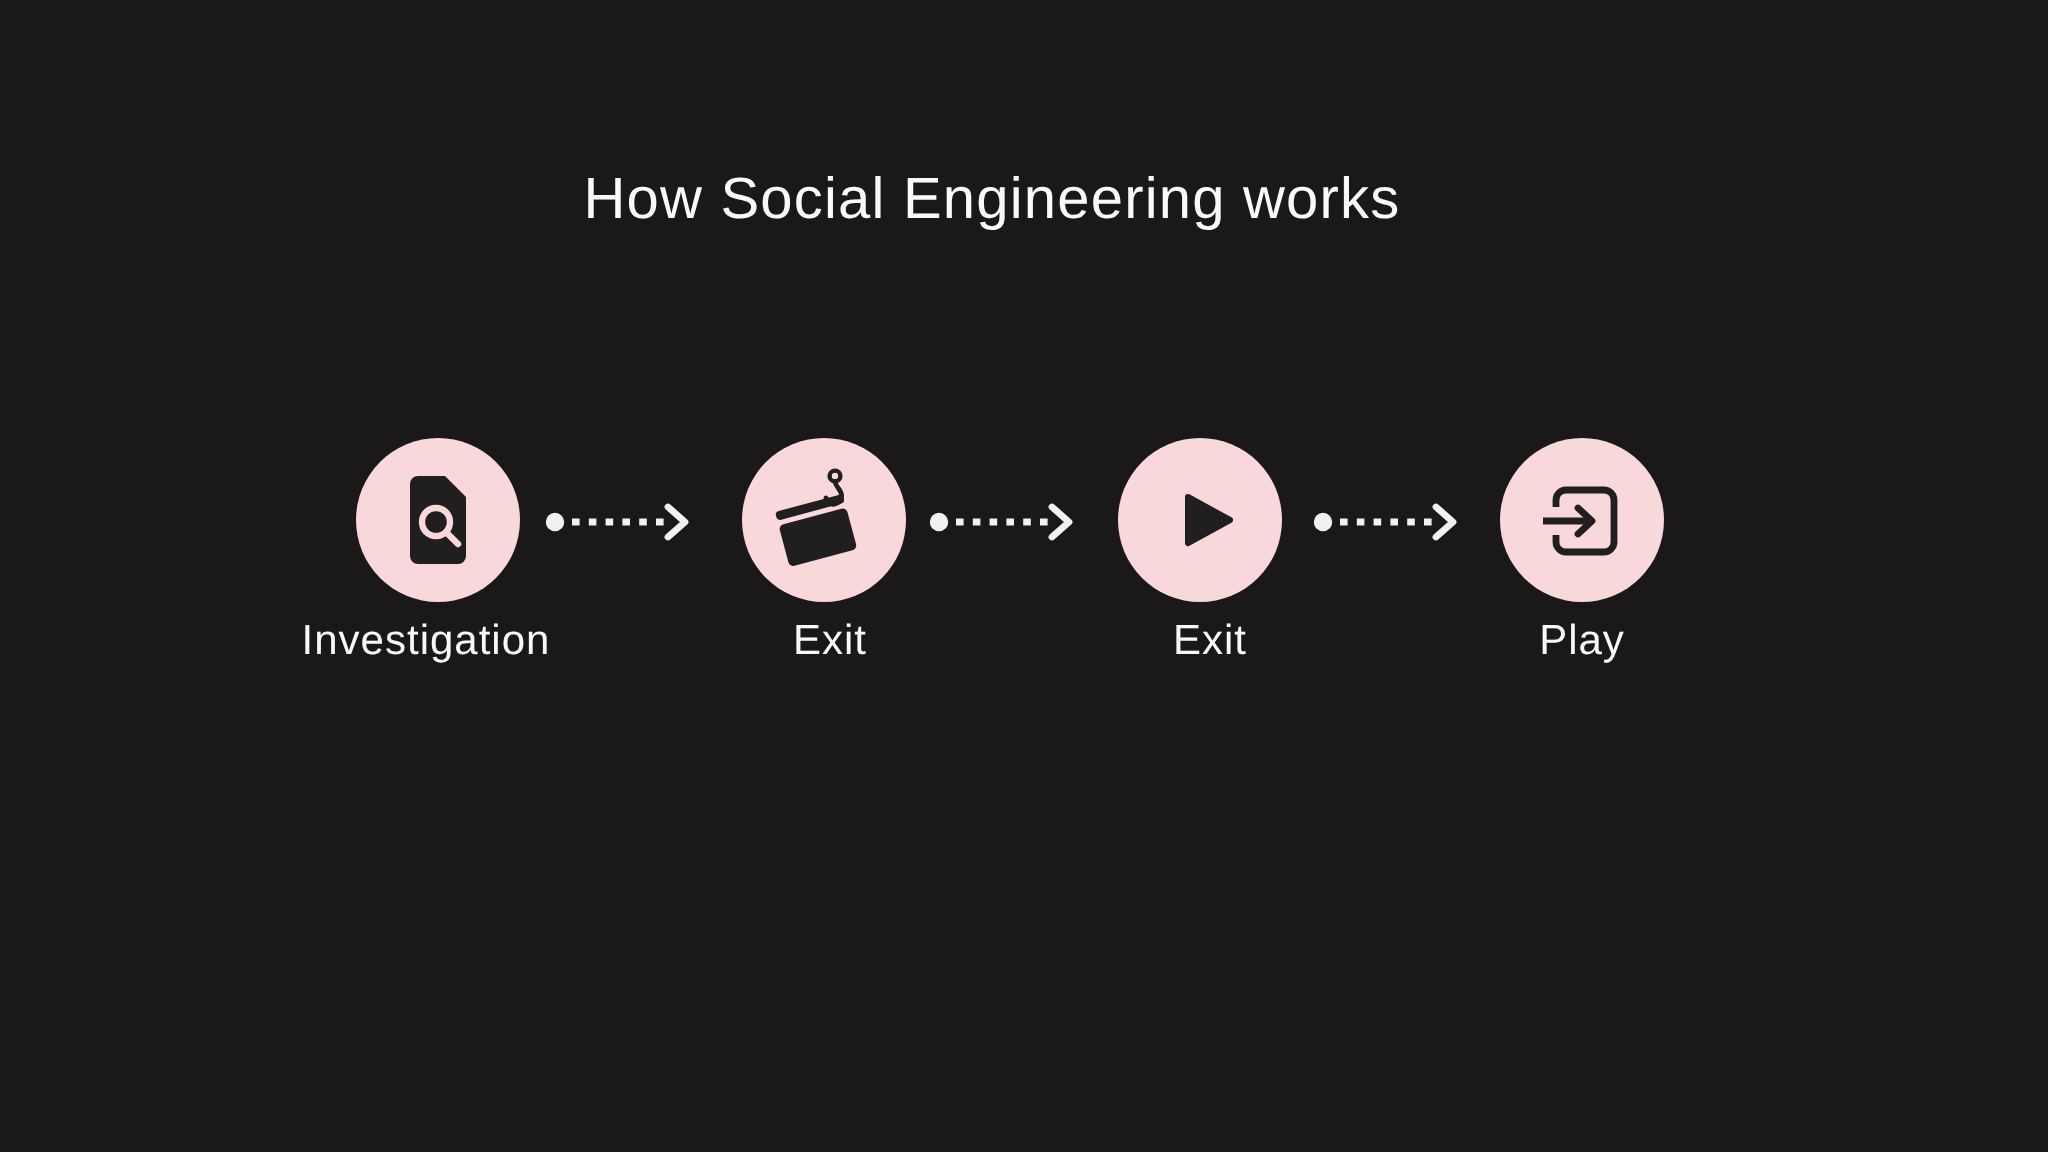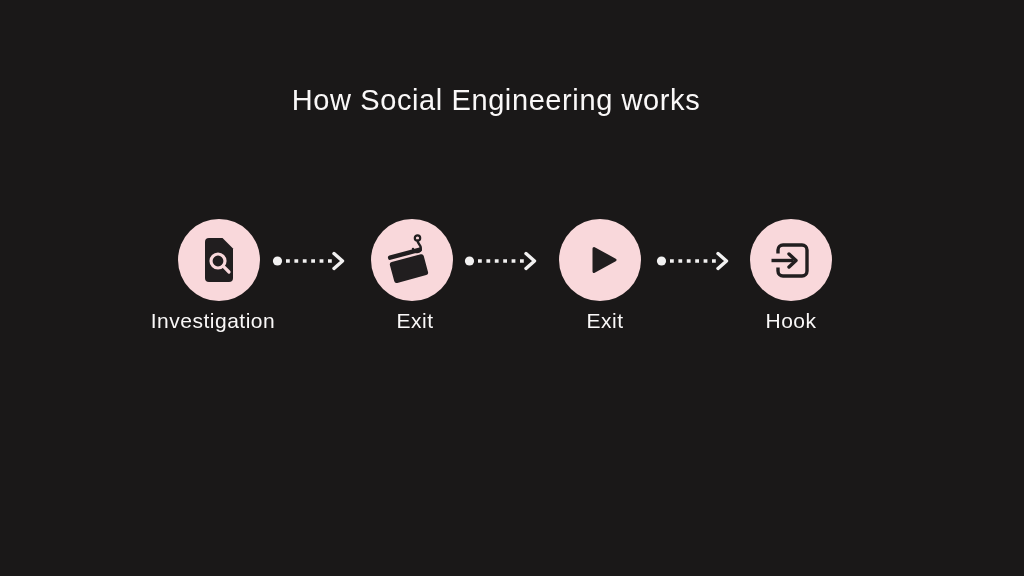--- a/index.html
+++ b/index.html
@@ -101,15 +101,15 @@
   </svg>
 
   <div class="circle" style="left:750px;top:219px;">
     <svg width="44" height="44" viewBox="0 0 44 44">
       <rect x="9" y="7" width="29" height="31" rx="5" fill="none" stroke="var(--icon-ink)" stroke-width="3.4"></rect>
       <rect x="5.8" y="15.5" width="6.5" height="14" fill="var(--circle-fill)"></rect>
       <line x1="2.5" y1="22.5" x2="24.5" y2="22.5" stroke="var(--icon-ink)" stroke-width="3.4"></line>
       <path d="M20 16 L27 22.5 L20 29" fill="none" stroke="var(--icon-ink)" stroke-width="3.4" stroke-linecap="round" stroke-linejoin="round"></path>
     </svg>
   </div>
-  <div class="label" style="left:791px;">Hook</div>
+  <div class="label" style="left:791px;">Play</div>
 
 </div>
 
 </body></html>

